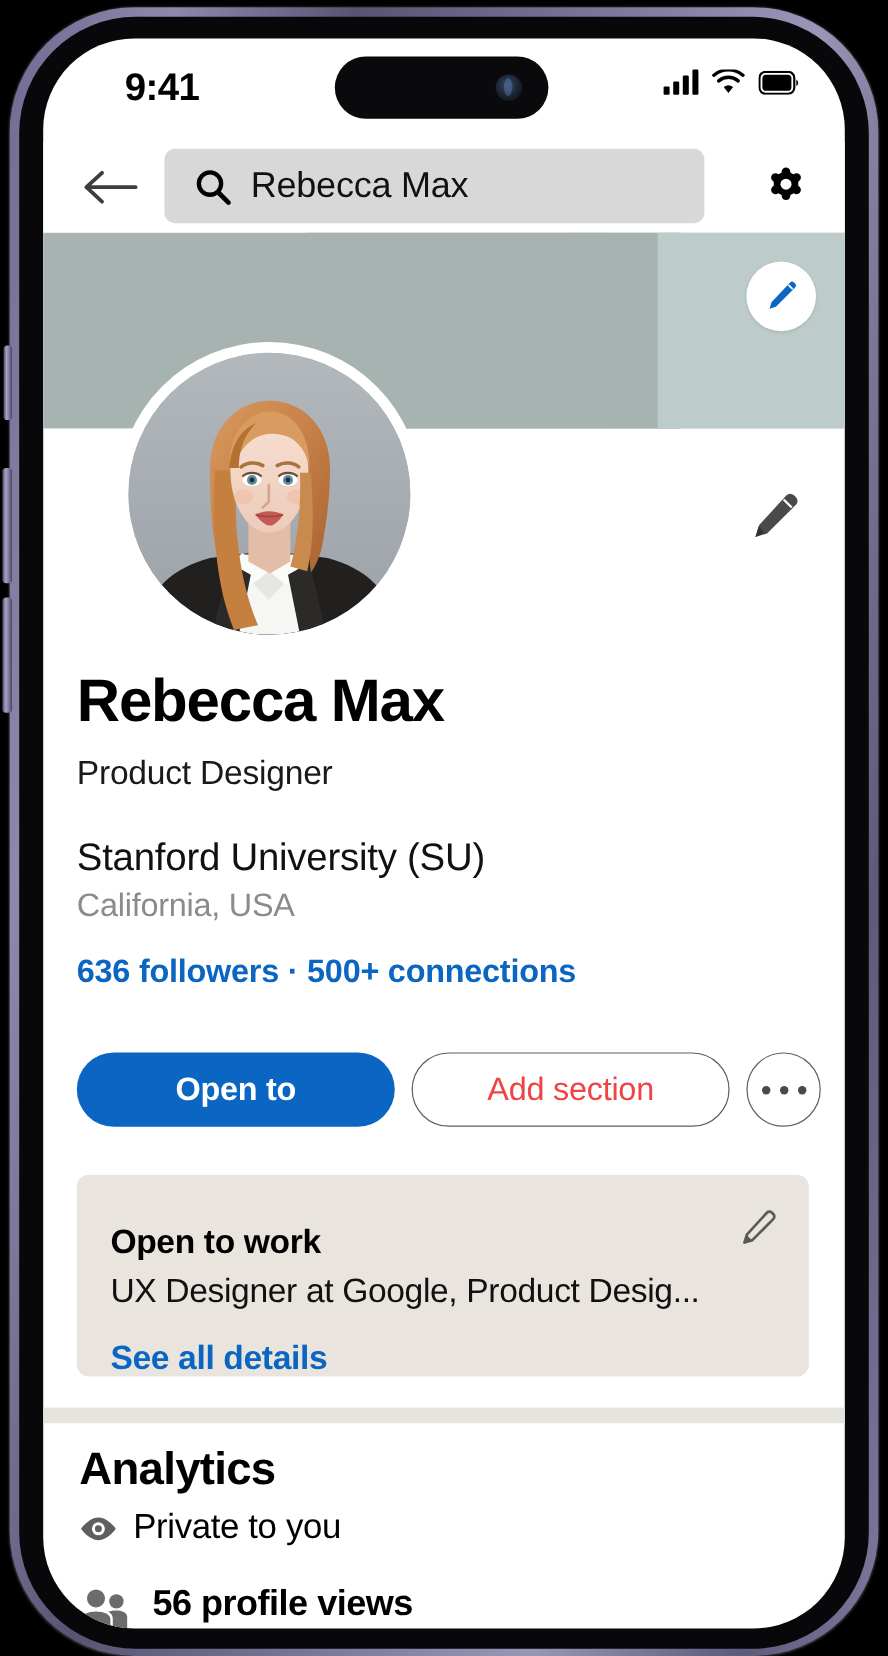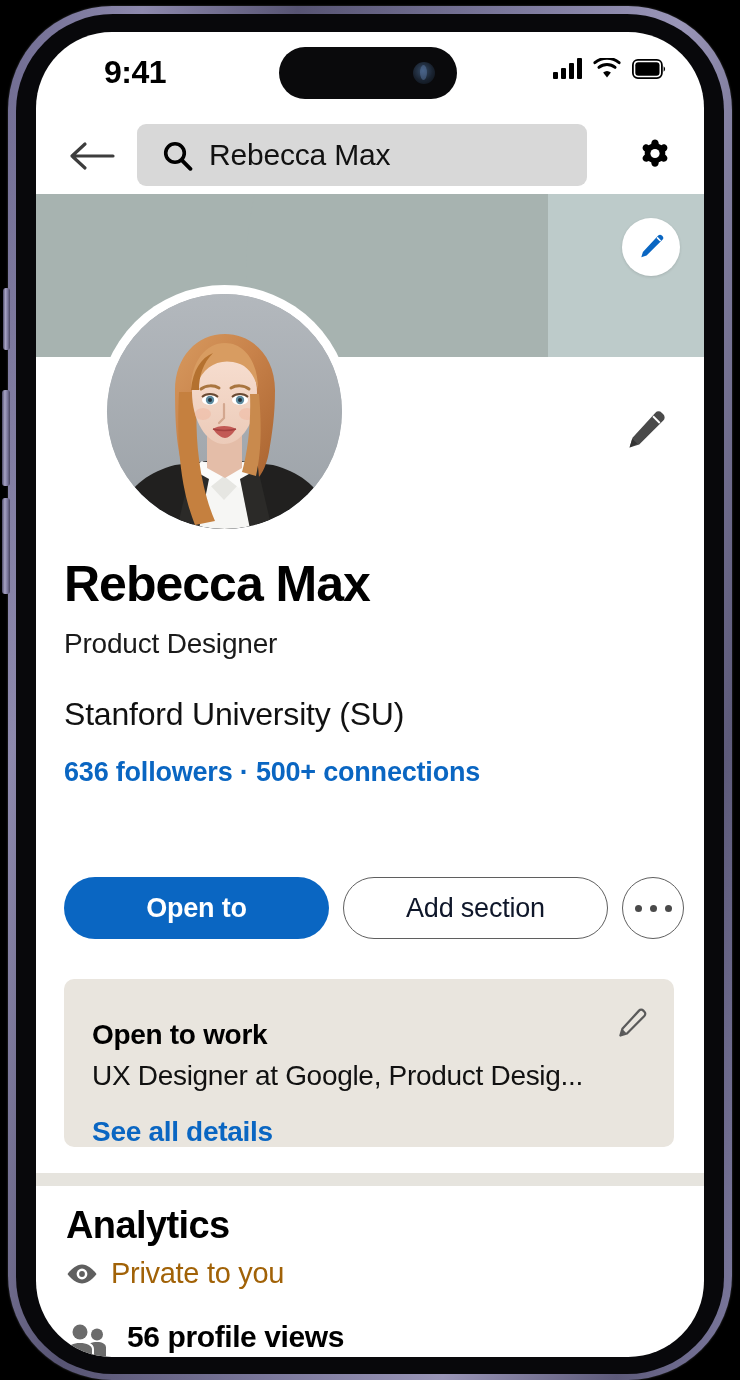--- a/index.html
+++ b/index.html
@@ -103,21 +103,21 @@
   .stats{ font-size:27px; font-weight:700; color:#0a66c2; margin-top:24px;
     letter-spacing:-.2px; }
   .stats .dot{ color:#0a66c2; }
 
   
   .actions{ position:absolute; left:28px; top:845px; display:flex;
     gap:14px; }
   .btn{ height:62px; border-radius:32px; display:flex; align-items:center;
     justify-content:center; font-size:27px; letter-spacing:-.2px; }
   .btn-primary{ width:265px; background:#0a66c2; color:#fff; font-weight:600; }
-  .btn-outline{ width:265px; background:#fff; color:#0f172a; border:1.6px solid #5f5f5f; }
+  .btn-outline{ width:265px; background:#fff; color:#ef4444; border:1.6px solid #5f5f5f; }
   .btn-more{ width:62px; border-radius:50%; background:#fff; border:1.6px solid #5f5f5f;
     display:flex; align-items:center; justify-content:center; gap:8px; }
   .btn-more span{ width:7px; height:7px; border-radius:50%; background:#4a4a4a;
     display:block; }
 
   
   .otw{ position:absolute; left:28px; top:947px; width:610px; height:168px;
     background:#e9e5de; border-radius:10px; padding:40px 28px; }
   .otw-title{ font-size:28px; font-weight:700; color:#000; letter-spacing:-.3px; }
   .otw-desc{ font-size:28px; color:#111; margin-top:9px; letter-spacing:-.3px;
@@ -128,21 +128,21 @@
     display:flex; align-items:center; justify-content:center; }
 
   
   .sec-divider{ position:absolute; left:0; top:1141px; width:668px; height:13px;
     background:#e6e4de; }
 
   
   .analytics{ position:absolute; left:0; top:1172px; width:668px; padding:0 30px; }
   .an-title{ font-size:38px; font-weight:700; color:#000; letter-spacing:-.6px; }
   .an-private{ display:flex; align-items:center; gap:13px; margin-top:10px; }
-  .an-private-text{ font-size:29px; color:#a16207; letter-spacing:-.3px; }
+  .an-private-text{ font-size:29px; color:#000000; letter-spacing:-.3px; }
   .an-row{ display:flex; align-items:flex-start; gap:19px; margin-top:28px; }
   .an-row-body{ padding-top:2px; }
   .an-row-title{ font-size:30px; font-weight:700; color:#000; letter-spacing:-.4px; }
   .people-icon{ margin-top:6px; }
 </style>
 </head>
 <body>
 
 <div id="stage">
 
@@ -296,20 +296,21 @@
         <path d="M21.4 3.2a3 3 0 0 1 4.3 0l1.1 1.1a3 3 0 0 1 0 4.3L10.4 24.9l-6.6 2 2-6.6Z" fill="#4a4a4a"></path>
         <path d="M19.8 5.6 24.4 10.2" stroke="#fff" stroke-width="1.3"></path>
         <path d="M5.6 20.9 9.1 24.4 3.8 26.9Z" fill="#333"></path>
       </svg>
     </div>
 
     <div class="ident">
       <div class="pname">Rebecca Max</div>
       <div class="headline">Product Designer</div>
       <div class="school">Stanford University (SU)</div>
+      <div class="location">California, USA</div>
       <div class="stats">
         <span>636 followers</span><span class="dot"> · </span><span>500+ connections</span>
       </div>
     </div>
 
     <div class="actions">
       <div class="btn btn-primary">Open to</div>
       <div class="btn btn-outline">Add section</div>
       <div class="btn btn-more">
         <span></span>

